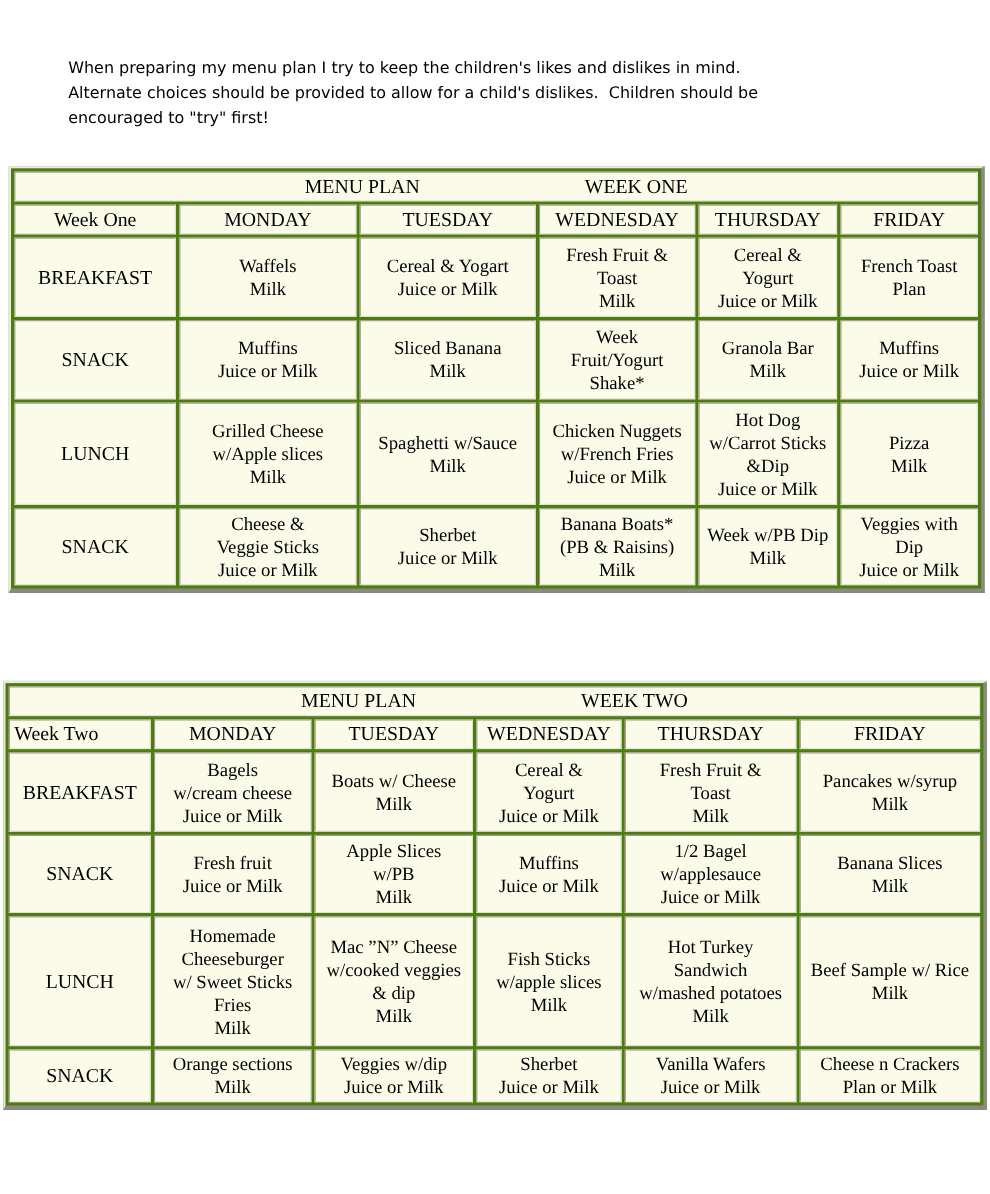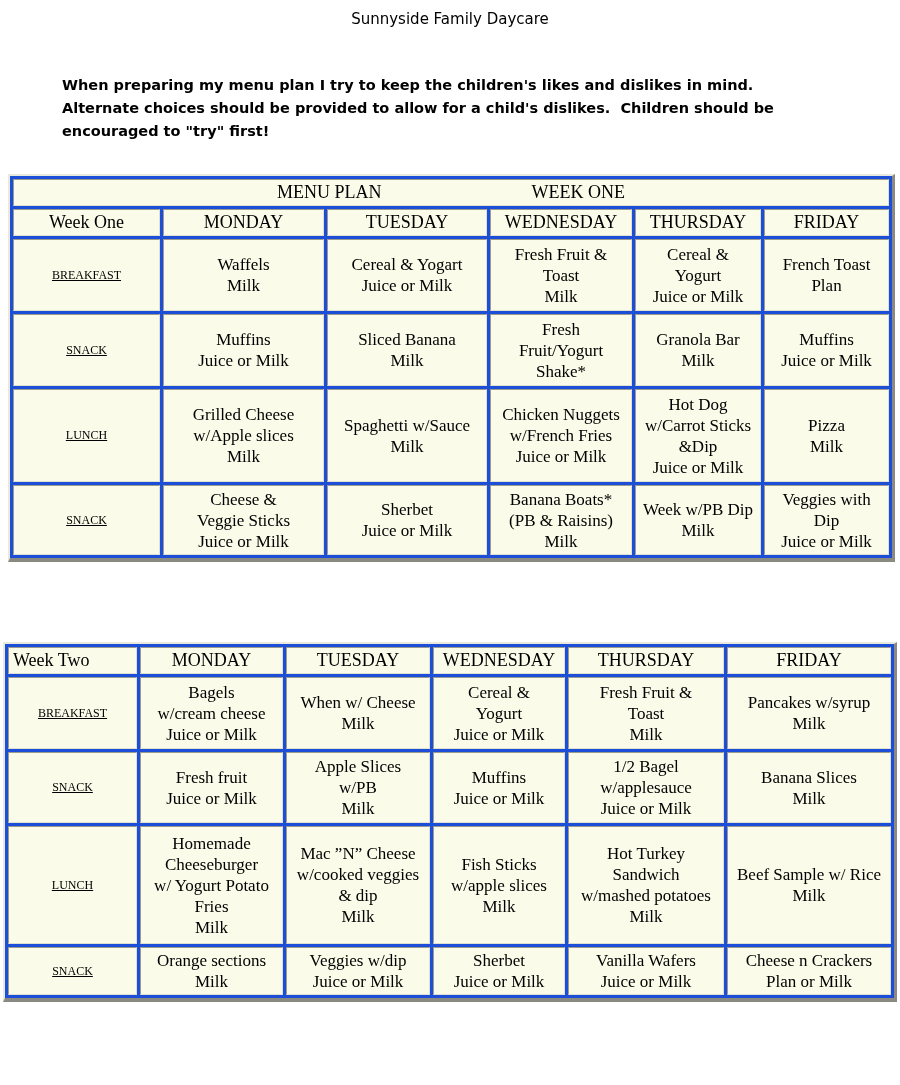--- a/index.html
+++ b/index.html
@@ -12,29 +12,29 @@
   .doc-title{
     padding-top:8px;
     text-align:center;
     font-family:"DejaVu Sans", sans-serif;
     font-size:15px;
     line-height:23px;
   }
   .intro{
     margin:43px 20px 0 62px;
     font-family:"DejaVu Sans", sans-serif;
-    font-weight:bold;
+    font-weight:normal;
     font-size:14.5px;
     line-height:23px;
     white-space:pre-wrap;
   }
   table.menu-table{
     border-collapse:separate;
     border-spacing:3px;
-    background:#1d4ed8;
+    background:#4d7c0f;
     table-layout:fixed;
     border-style:solid;
     border-color:#e9e9dd #8a8a82 #8a8a82 #e9e9dd;
     border-width:2px 3px 4px 2px;
   }
   #week-one-table{width:884px;margin:31px 0 0 8px;}
   #week-two-table{width:894px;margin:80px 0 0 3px;}
   .menu-table td{
     box-sizing:border-box;
     background:#fbfbe9;
@@ -50,37 +50,36 @@
   .menu-table td.caption-cell{
     font-size:18px;
     height:26px;
     white-space:nowrap;
   }
   .cap-gap{display:inline-block;width:150px;}
   .menu-table td.day-cell, .menu-table td.corner-cell{
     font-size:18px;
     height:24px;
   }
-  .menu-table td.meal-cell{font-size:12px;text-decoration:underline;}
+  .menu-table td.meal-cell{font-size:18px;}
   td.corner-left{text-align:left;padding-left:4px;}
   
   #week-one-table tr.r1 td{height:72px;}
   #week-one-table tr.r2 td{height:72px;}
   #week-one-table tr.r3 td{height:93px;}
   #week-one-table tr.r4 td{height:70px;}
   #week-two-table tr.r1 td{height:72px;}
   #week-two-table tr.r2 td{height:71px;}
   #week-two-table tr.r3 td{height:118px;}
   #week-two-table tr.r4 td{height:48px;}
 </style>
 </head>
 <body>
 
 <div class="doc-title">
-  <div>Sunnyside Family Daycare</div>
 </div>
 
 <div class="intro">When preparing my menu plan I try to keep the children's likes and dislikes in mind.
 Alternate choices should be provided to allow for a child's dislikes.  Children should be
 encouraged to "try" first!</div>
 
 <table class="menu-table" id="week-one-table">
   <colgroup>
     <col style="width:147px">
       <col style="width:161px">
@@ -115,21 +114,21 @@
 Juice or Milk</td>
     <td>French Toast
 Plan</td>
   </tr>
   <tr class="r2">
     <td class="meal-cell">SNACK</td>
     <td>Muffins
 Juice or Milk</td>
     <td>Sliced Banana
 Milk</td>
-    <td>Fresh
+    <td>Week
 Fruit/Yogurt
 Shake*</td>
     <td>Granola Bar
 Milk</td>
     <td>Muffins
 Juice or Milk</td>
   </tr>
   <tr class="r3">
     <td class="meal-cell">LUNCH</td>
     <td>Grilled Cheese
@@ -169,34 +168,37 @@
 <table class="menu-table" id="week-two-table">
   <colgroup>
     <col style="width:129px">
       <col style="width:143px">
       <col style="width:144px">
     <col style="width:132px">
       <col style="width:156px">
       <col style="width:164px">
   </colgroup>
   <tbody>
+      <tr>
+    <td colspan="6" class="caption-cell"><span>MENU PLAN</span><span class="cap-gap"></span><span>WEEK TWO</span></td>
+  </tr>
   <tr>
     <td class="corner-cell corner-left">Week Two</td>
     <td class="day-cell">MONDAY</td>
     <td class="day-cell">TUESDAY</td>
     <td class="day-cell">WEDNESDAY</td>
     <td class="day-cell">THURSDAY</td>
     <td class="day-cell">FRIDAY</td>
   </tr>
   <tr class="r1">
     <td class="meal-cell">BREAKFAST</td>
     <td>Bagels
 w/cream cheese
 Juice or Milk</td>
-    <td>When w/ Cheese
+    <td>Boats w/ Cheese
 Milk</td>
     <td>Cereal &amp;
 Yogurt
 Juice or Milk</td>
     <td>Fresh Fruit &amp;
 Toast
 Milk</td>
     <td>Pancakes w/syrup
 Milk</td>
   </tr>
@@ -212,21 +214,21 @@
     <td>1/2 Bagel
 w/applesauce
 Juice or Milk</td>
     <td>Banana Slices
 Milk</td>
   </tr>
   <tr class="r3">
     <td class="meal-cell">LUNCH</td>
     <td>Homemade
 Cheeseburger
-w/ Yogurt Potato
+w/ Sweet Sticks
 Fries
 Milk</td>
     <td>Mac ”N” Cheese
 w/cooked veggies
 &amp; dip
 Milk</td>
     <td>Fish Sticks
 w/apple slices
 Milk</td>
     <td>Hot Turkey

